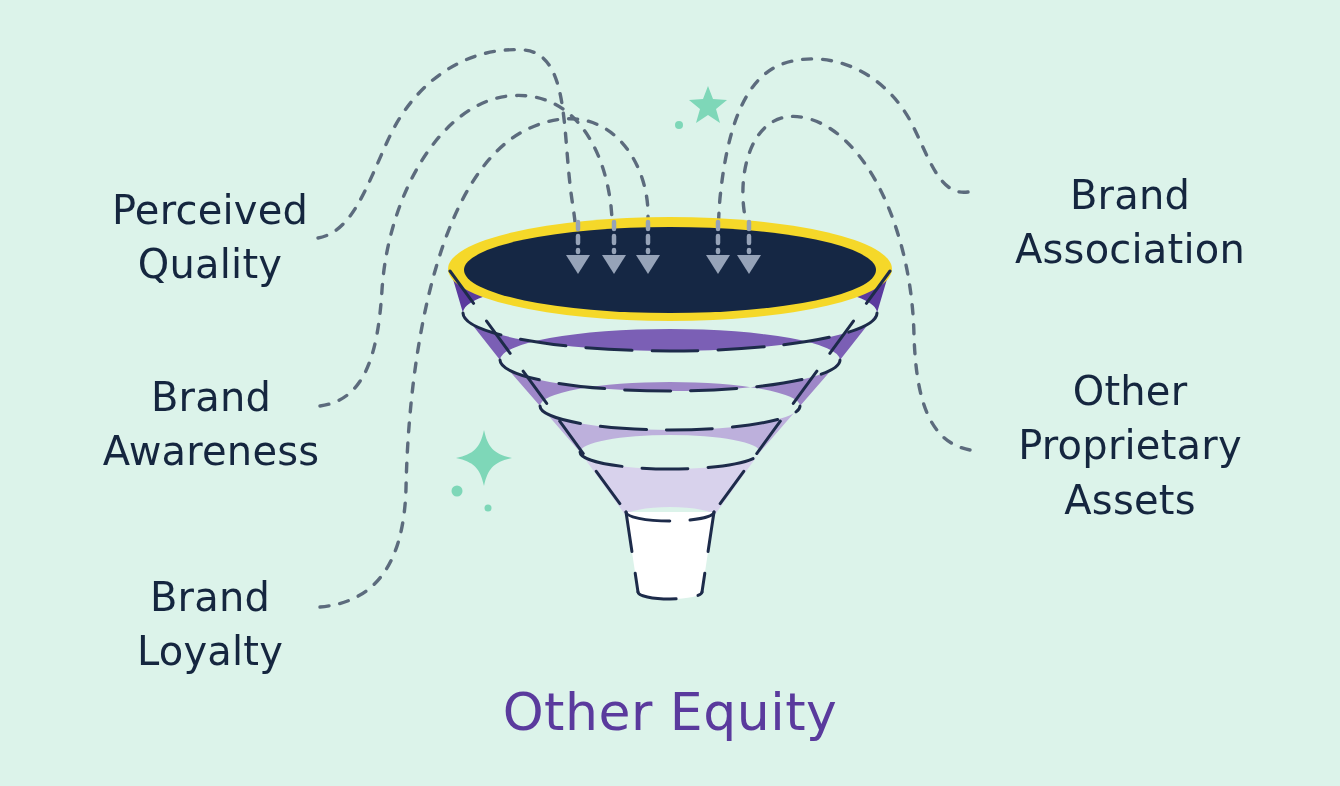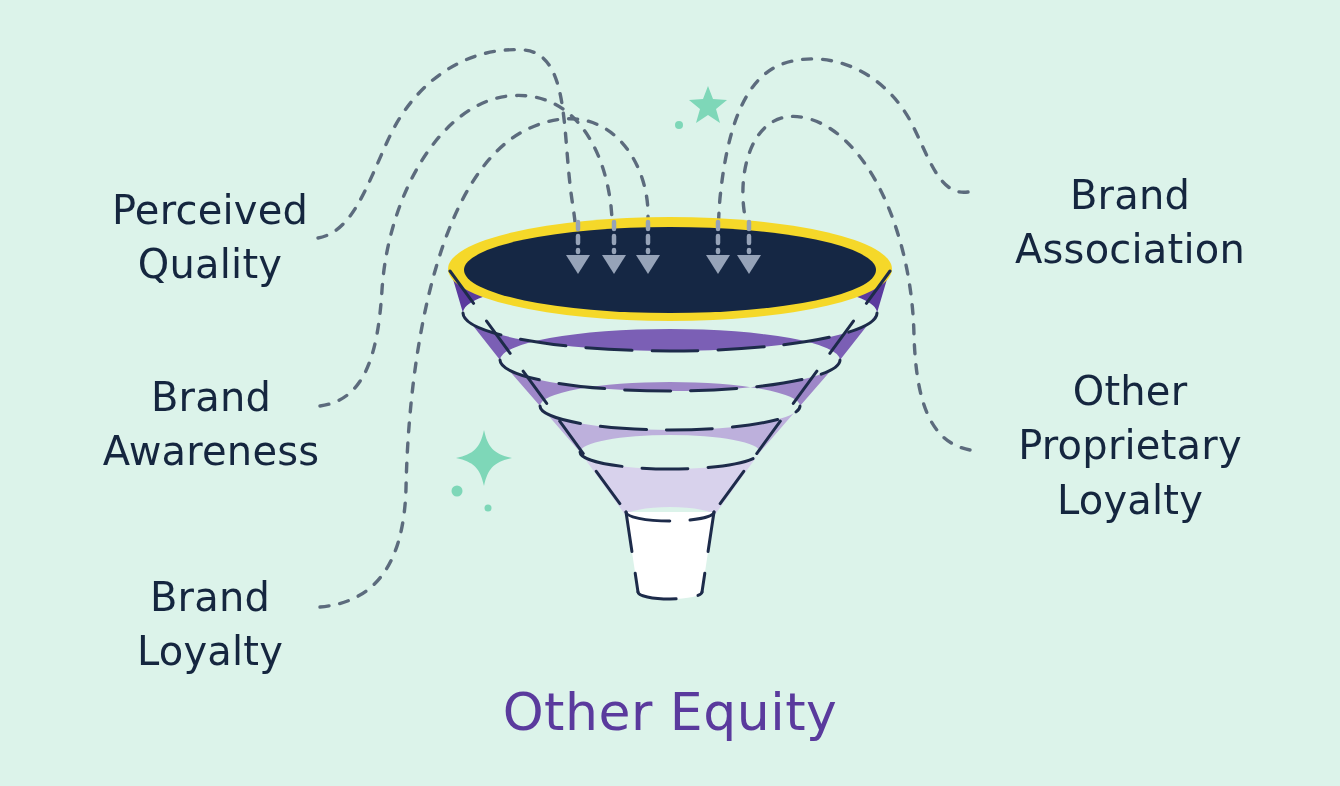--- a/index.html
+++ b/index.html
@@ -164,17 +164,17 @@
 Awareness</div>
 
   <div class="label label-left" id="label-brand-loyalty">Brand
 Loyalty</div>
 
   <div class="label" id="label-brand-association">Brand
 Association</div>
 
   <div class="label" id="label-other-assets">Other
 Proprietary
-Loyalty</div>
+Assets</div>
 
   <div id="diagram-title">Other Equity</div>
 
 </div>
 
 </body></html>

